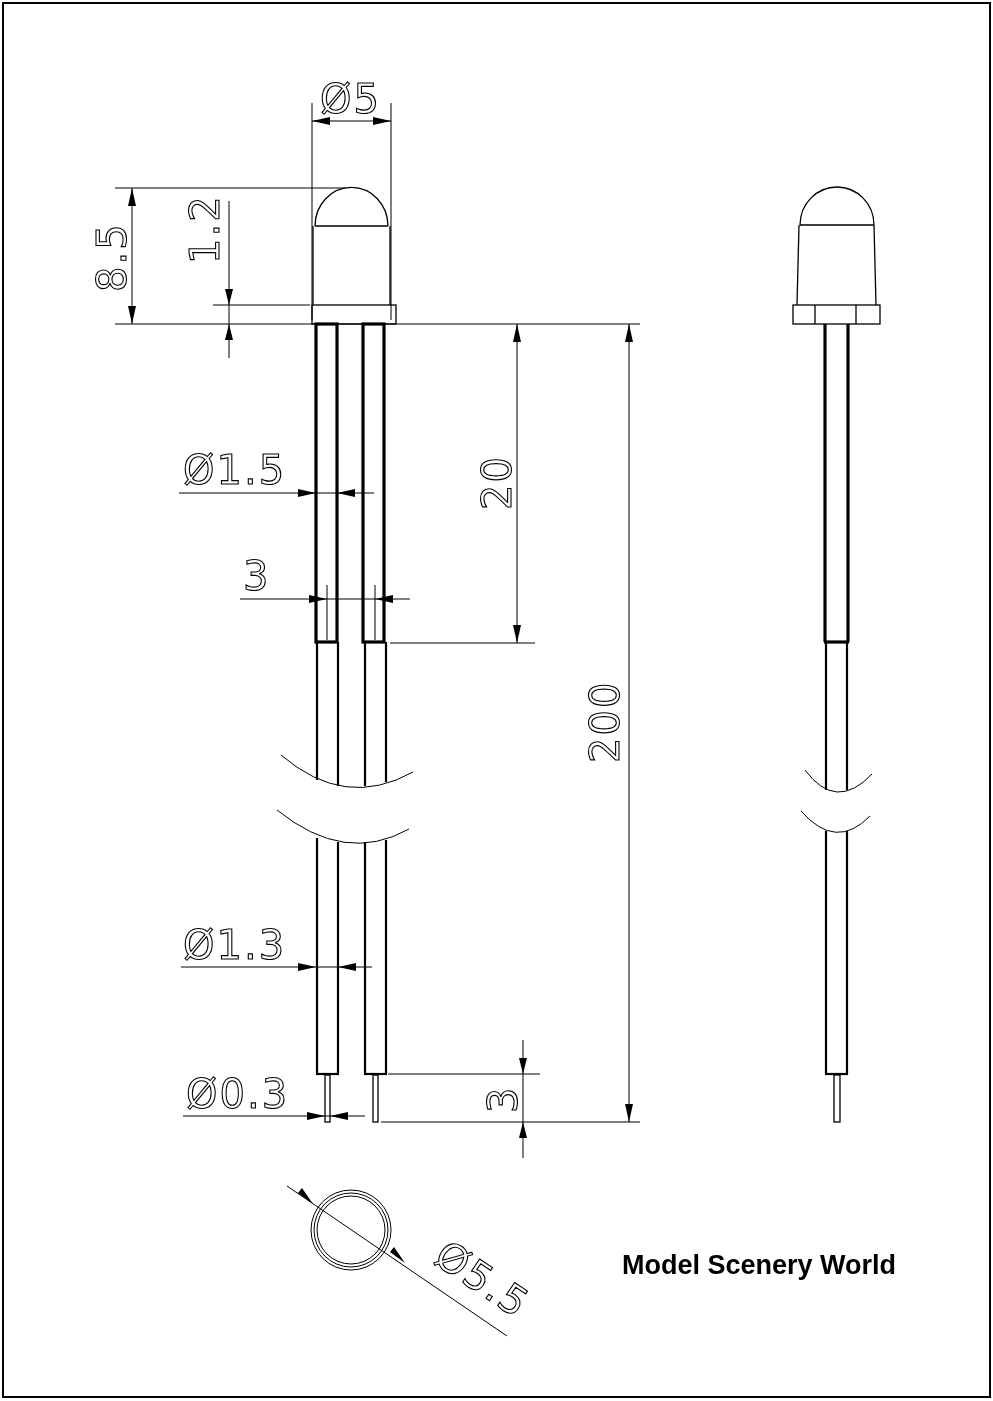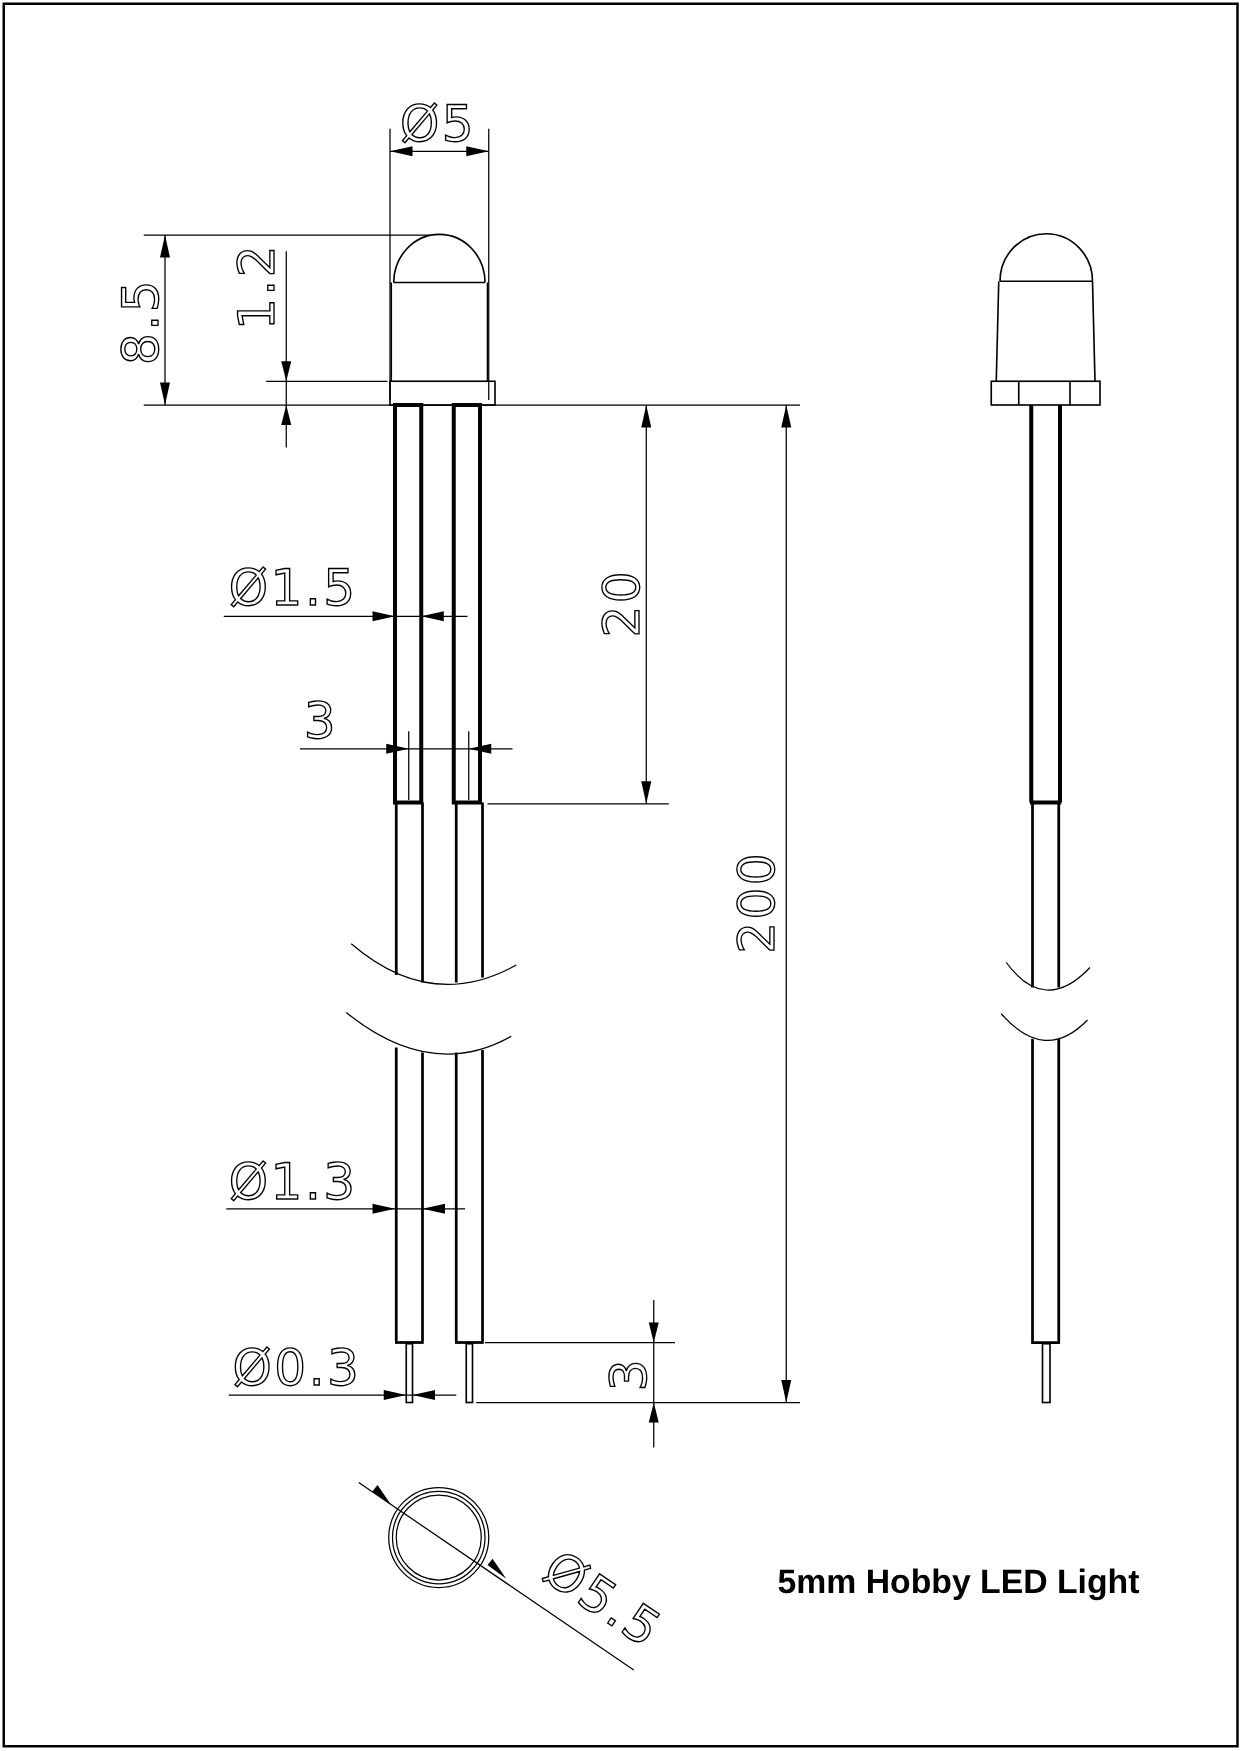--- a/index.html
+++ b/index.html
@@ -168,16 +168,16 @@
     <path class="thin" d="M805,770 Q836,812 872,774"></path>
     <path class="thin" d="M801,811 Q836,851 870,816"></path>
     <line class="med" x1="826" y1="831" x2="826" y2="1074"></line>
     <line class="med" x1="847" y1="831" x2="847" y2="1074"></line>
     <line class="med" x1="825" y1="1074" x2="848" y2="1074"></line>
     <rect class="ln" x="834" y="1075" width="6" height="47"></rect>
   </g>
 </svg>
 
 <div class="info">
-  <div>5mm Hobby LED Light</div>
+  <div>Model Scenery World</div>
   
   
 </div>
 
 </body></html>

